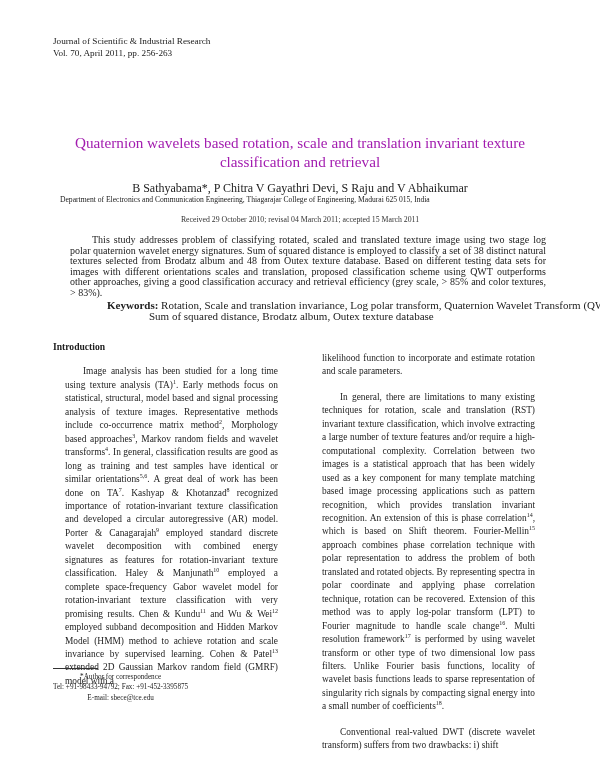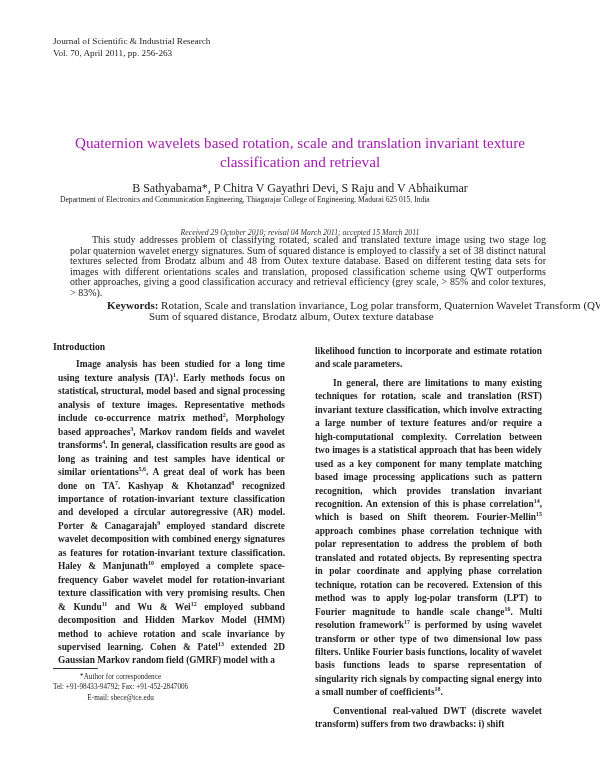--- a/index.html
+++ b/index.html
@@ -3,29 +3,29 @@
 <meta charset="utf-8">
 <style>
   html, body { margin:0; padding:0; background:#ffffff; }
   body { width:600px; height:776px; position:relative; overflow:hidden;
          font-family:"Liberation Serif","DejaVu Serif",serif; color:#1a1a1a; }
   .abs { position:absolute; }
   .journal { left:53px; top:36px; font-size:9.2px; line-height:11.5px; color:#222; }
   .title { left:60px; top:133px; width:480px; text-align:center; font-size:15.2px; line-height:19px; color:#a21caf; }
   .authors { left:60px; top:183px; width:480px; text-align:center; font-size:12px; line-height:11px; color:#222; }
   .dept { left:60px; top:195px; width:480px; text-align:left; font-size:7.6px; line-height:10px; color:#222; }
-  .dates { left:60px; top:228px; width:480px; text-align:center; font-size:7.8px; font-style:italic; color:#333; }
+  .dates { left:60px; top:215px; width:480px; text-align:center; font-size:7.8px; color:#333; }
   .abstract { left:70px; top:235px; width:476px; font-size:10px; line-height:10.5px; text-align:justify; color:#222; text-indent:22px; }
   .keywords { left:76px; top:300px; width:470px; font-size:11px; line-height:10.5px; color:#222; padding-left:42px; text-indent:-42px;margin-left:31px; }
   .keywords b { font-weight:bold; }
   .col { font-size:9.4px; line-height:13.45px; text-align:justify; color:#1e1e1e; }
   .col-left { left:53px; top:340px; width:237px; }
   .col-right { left:310px; top:340px; width:237px; }
   .sec-head { font-weight:bold; font-size:9.6px; margin-bottom:1px; }
-  .para { text-indent:18px; margin:5px;font-weight:bold; }
+  .para { text-indent:18px; margin:12px; }
   .para.noindent { text-indent:0; }
   sup { font-size:6px; line-height:0; vertical-align:4px; }
   .footrule { left:53px; top:668px; width:45px; height:0; border-top:1px solid #333; }
   .footnote { left:53px; top:672px; font-size:7.2px; line-height:10.3px; color:#222;text-align:center; }
 </style>
 </head>
 <body>
 
 <div class="abs journal">
   <div>Journal of Scientific &amp; Industrial Research</div>
@@ -48,15 +48,15 @@
 
 <div class="abs col col-right">
   <p class="para noindent">likelihood function to incorporate and estimate rotation and scale parameters.</p>
   <p class="para"><span>In general, there are limitations to many existing techniques for rotation, scale and translation (RST) invariant texture classification, which involve extracting a large number of texture features and/or require a high-computational complexity. Correlation between two images is a statistical approach that has been widely used as a key component for many template matching based image processing applications such as pattern recognition, which provides translation invariant recognition. An extension of this is phase correlation</span><sup>14</sup><span>, which is based on Shift theorem. Fourier-Mellin</span><sup>15</sup><span> approach combines phase correlation technique with polar representation to address the problem of both translated and rotated objects. By representing spectra in polar coordinate and applying phase correlation technique, rotation can be recovered. Extension of this method was to apply log-polar transform (LPT) to Fourier magnitude to handle scale change</span><sup>16</sup><span>. Multi resolution framework</span><sup>17</sup><span> is performed by using wavelet transform or other type of two dimensional low pass filters. Unlike Fourier basis functions, locality of wavelet basis functions leads to sparse representation of singularity rich signals by compacting signal energy into a small number of coefficients</span><sup>18</sup><span>.</span></p>
   <p class="para" style="margin-top:3px">Conventional real-valued DWT (discrete wavelet transform) suffers from two drawbacks: i) shift</p>
 </div>
 
 <div class="abs footrule"></div>
 <div class="abs footnote">
   <div>*Author for correspondence</div>
-  <div>Tel: +91-98433-94792; Fax: +91-452-2847006</div>
+  <div>Tel: +91-98433-94792; Fax: +91-452-3395875</div>
   <div>E-mail: sbece@tce.edu</div>
 </div>
 
 </body></html>

